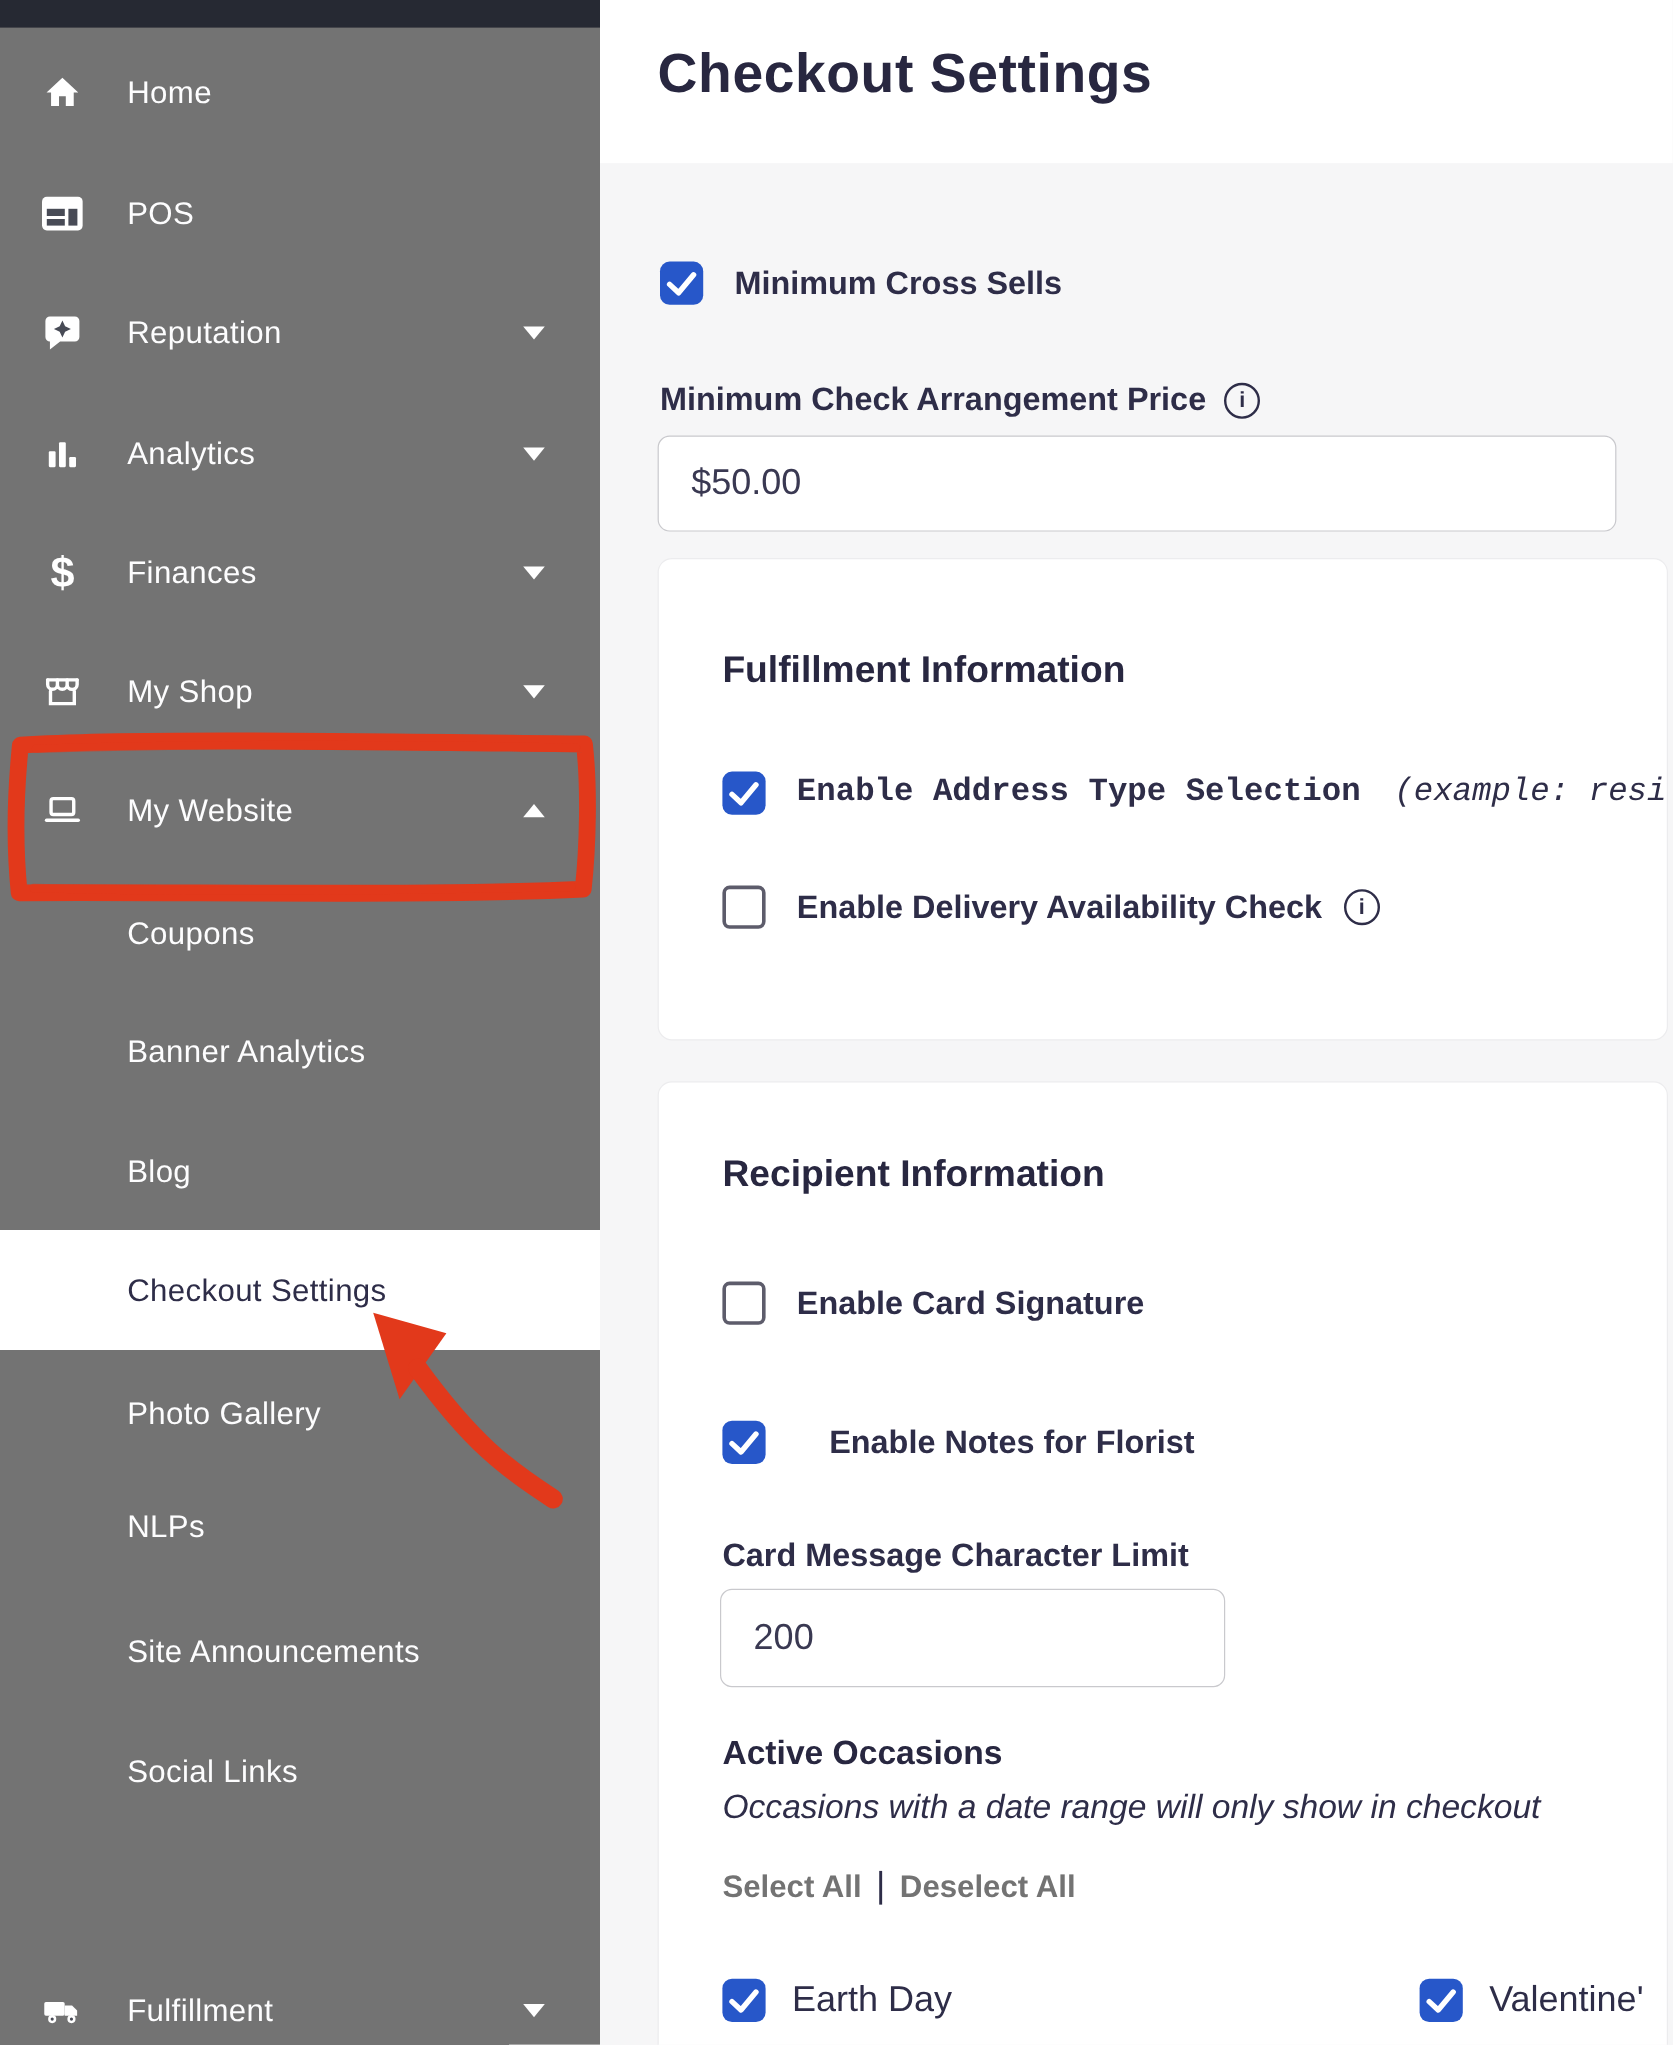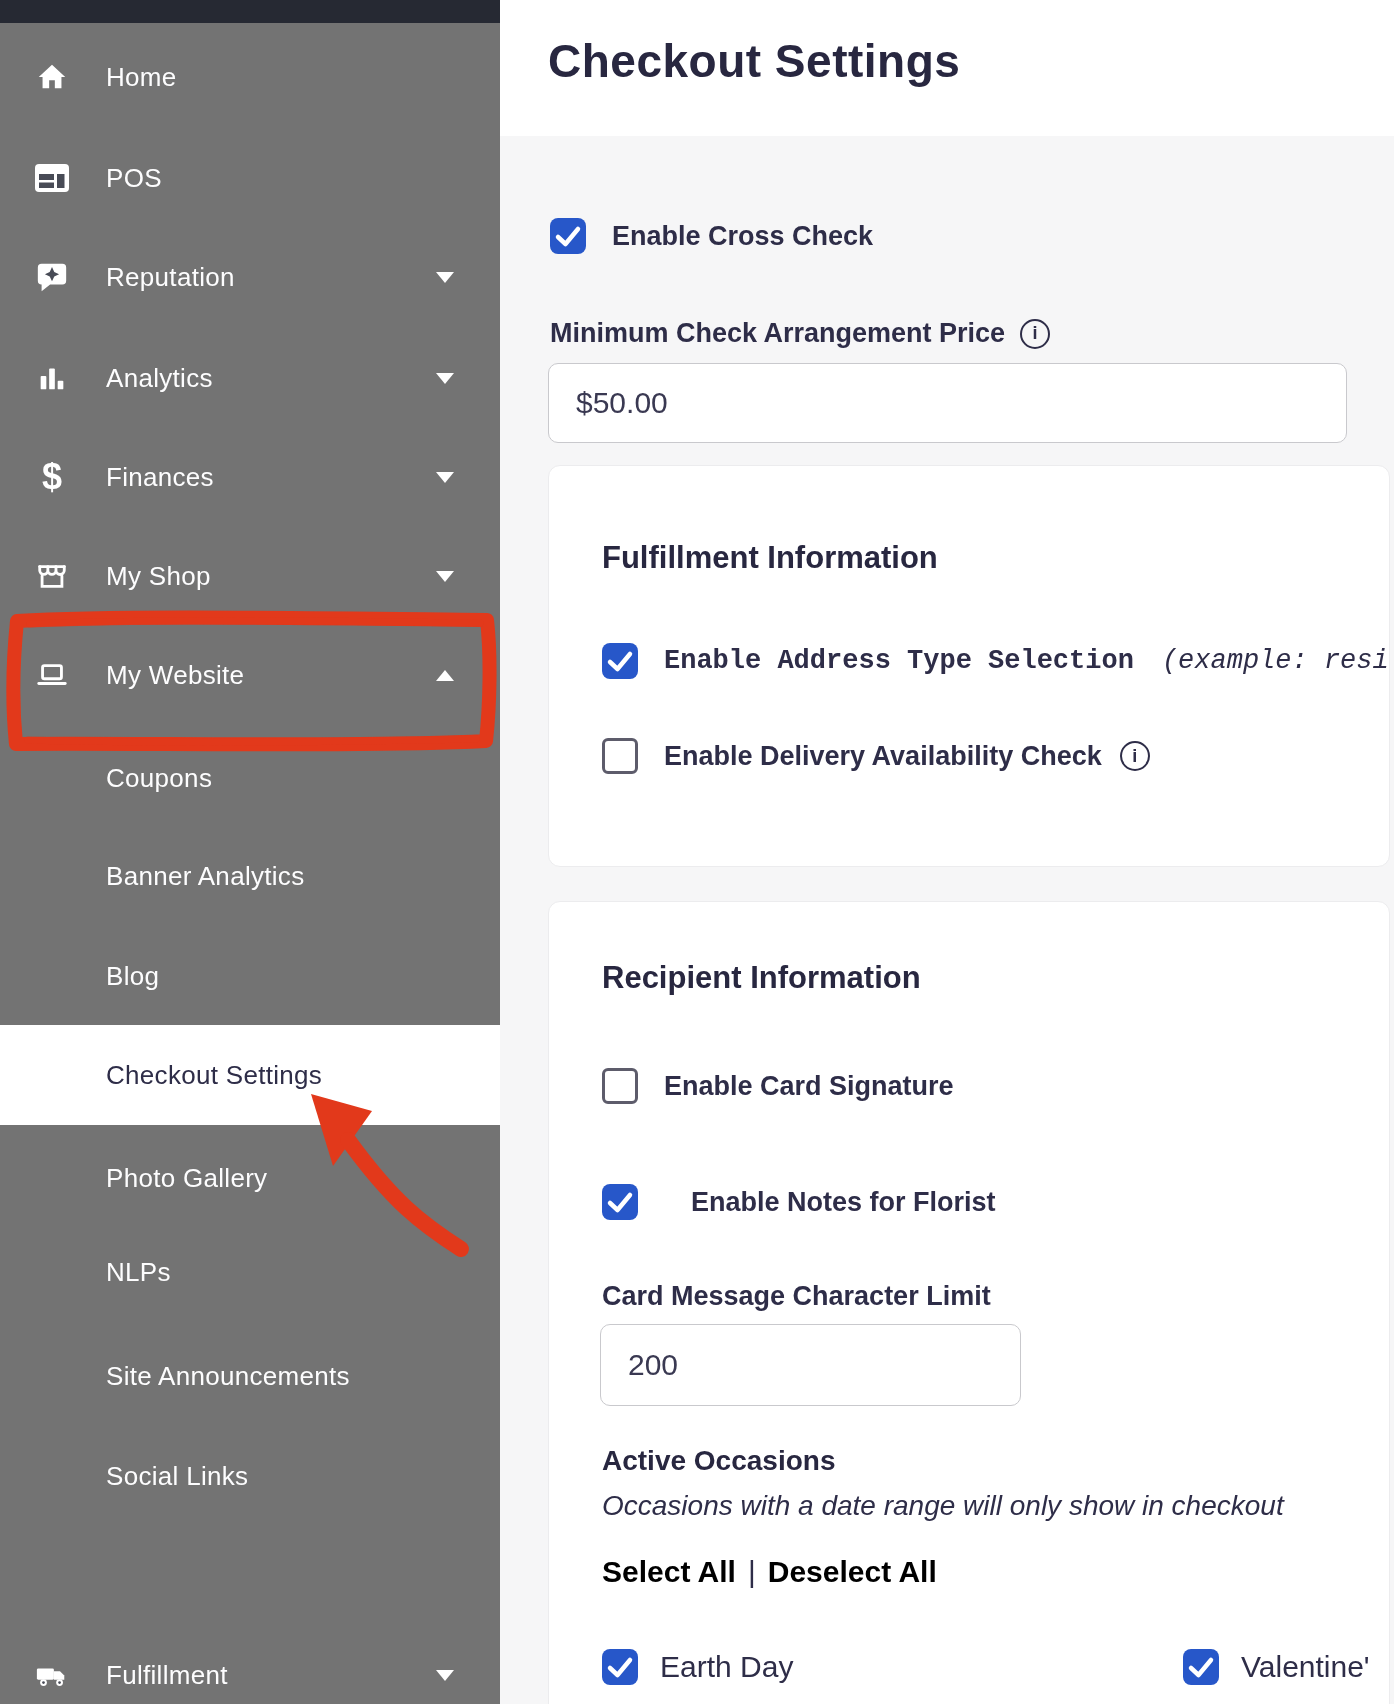--- a/index.html
+++ b/index.html
@@ -40,21 +40,21 @@
   .cb.checked svg{display:block;}
 
   .txtinput{position:absolute;box-sizing:border-box;background:#fff;border:1.5px solid #c9c9cd;border-radius:10px;font-family:"Liberation Sans",sans-serif;font-size:30px;color:#3a3952;padding:0 0 0 27px;outline:none;}
 
   .info{display:inline-flex;align-items:center;justify-content:center;width:30px;height:30px;box-sizing:border-box;border:2.5px solid #2e2d48;border-radius:50%;font-size:18px;font-weight:700;color:#2e2d48;cursor:pointer;}
   .info::after{content:"i";}
 
   .cbrow{position:absolute;display:flex;align-items:center;}
   .cbrow .boldlbl{margin-left:26px;}
 
-  .linkblue{color:#000000;font-size:30px;font-weight:700;cursor:pointer;white-space:nowrap;}
+  .linkblue{color:#737373;font-size:26px;font-weight:700;cursor:pointer;white-space:nowrap;}
   .linksep{color:#2e2d48;font-size:30px;font-weight:400;margin:0 12px;}
   .occlbl{font-size:30px;font-weight:400;color:#2e2d48;margin-left:22px;white-space:nowrap;}
 
   #annotations{position:absolute;left:0;top:0;width:1394px;height:1704px;pointer-events:none;z-index:10;}
 </style>
 </head>
 <body>
 
 <div id="sidebar">
   <div id="topbar"></div>
@@ -177,21 +177,21 @@
 
 <div id="headerband"></div>
 <h1 class="pagetitle">Checkout Settings</h1>
 
 <div class="cbrow" style="left:550px;top:218px;">
   <span class="cb checked">
     <svg width="36" height="36" viewBox="0 0 36 36" fill="none" stroke="#fff" stroke-width="4.5" stroke-linecap="round" stroke-linejoin="round">
         <polyline points="8,19 15.5,26 28,11"></polyline>
       </svg>
   </span>
-  <span class="boldlbl" style="margin-left:26px">Enable Cross Check</span>
+  <span class="boldlbl" style="margin-left:26px">Minimum Cross Sells</span>
 </div>
 
 <div class="abs" style="left:550px;top:318px;display:flex;align-items:center;">
   <span class="boldlbl">Minimum Check Arrangement Price</span>
   <span class="info" style="margin-left:15px"></span>
 </div>
 <input class="txtinput" style="left: 548px; top: 363px; width: 799px; height: 80px;" value="$50.00">
 
 <div class="card" style="top:465px;height:402px;">
   <div class="cardtitle" style="top:74px;">Fulfillment Information</div>

